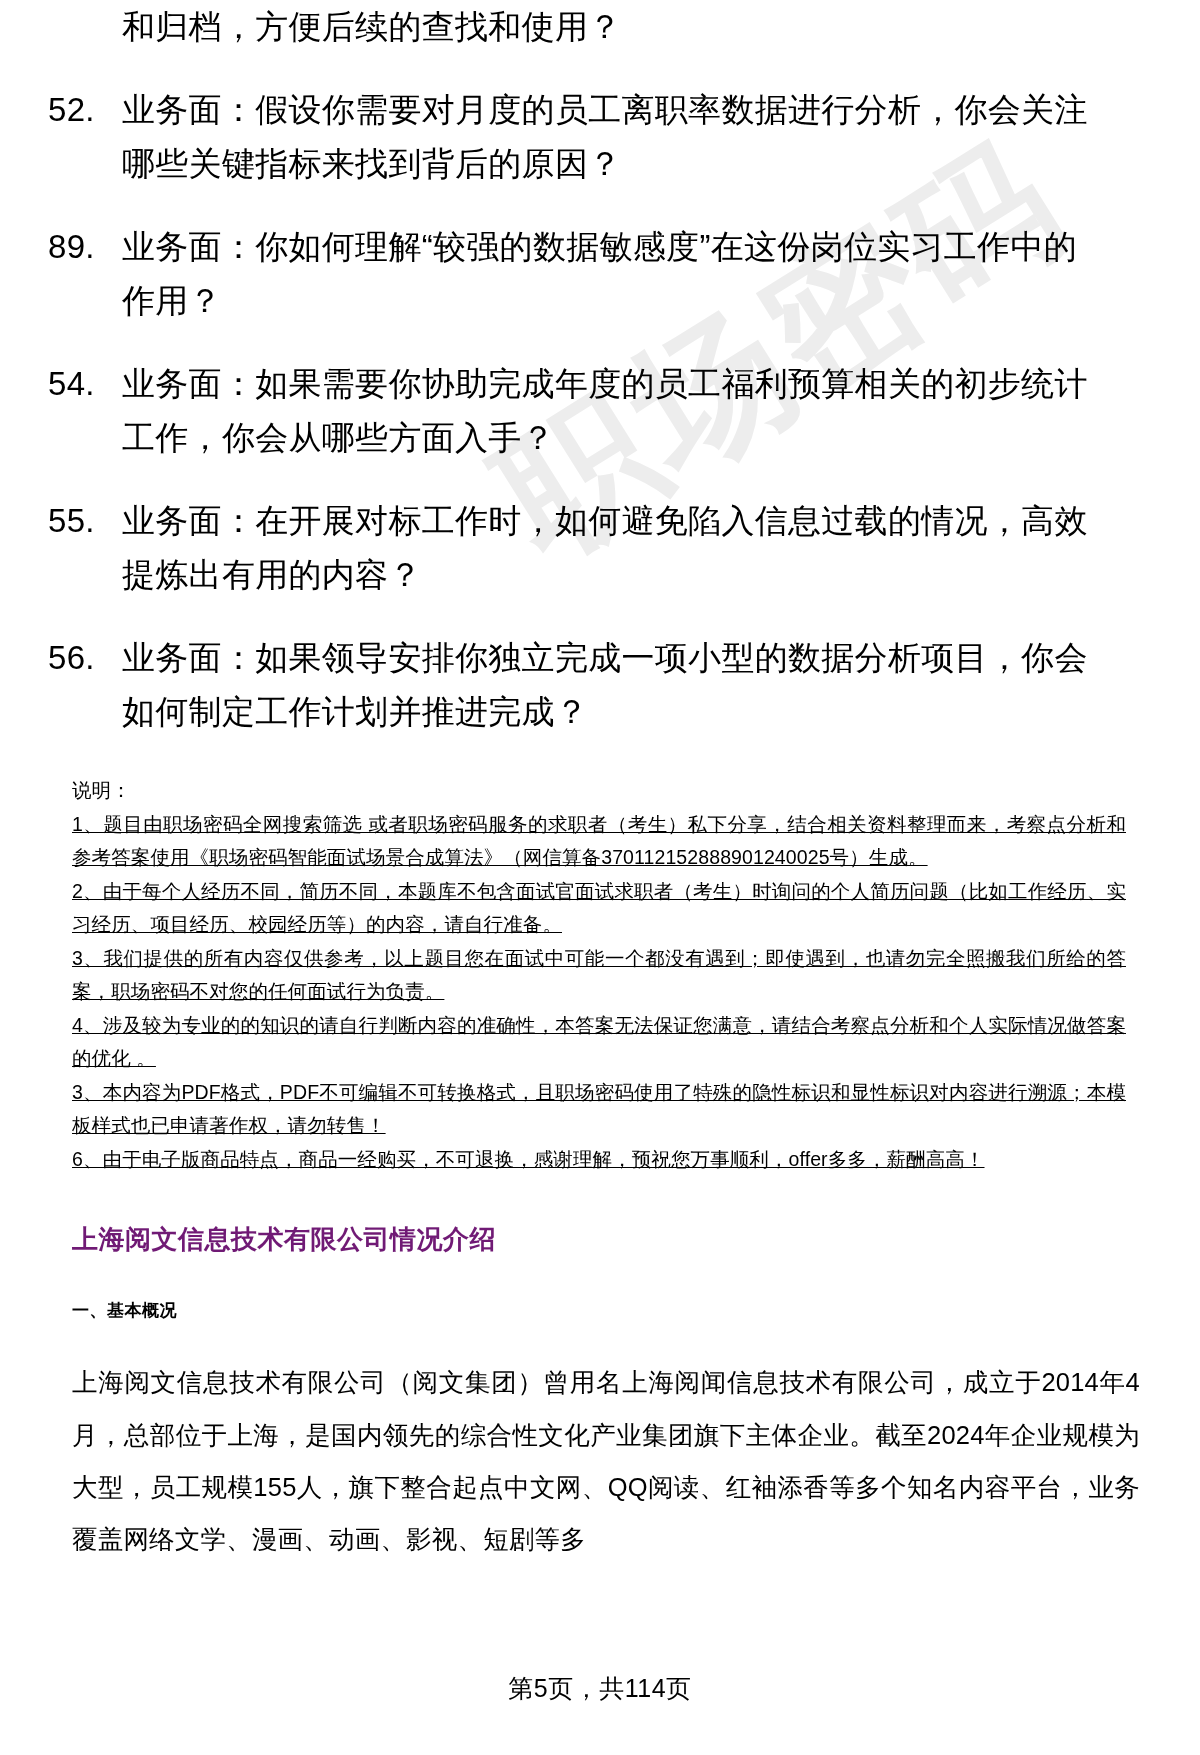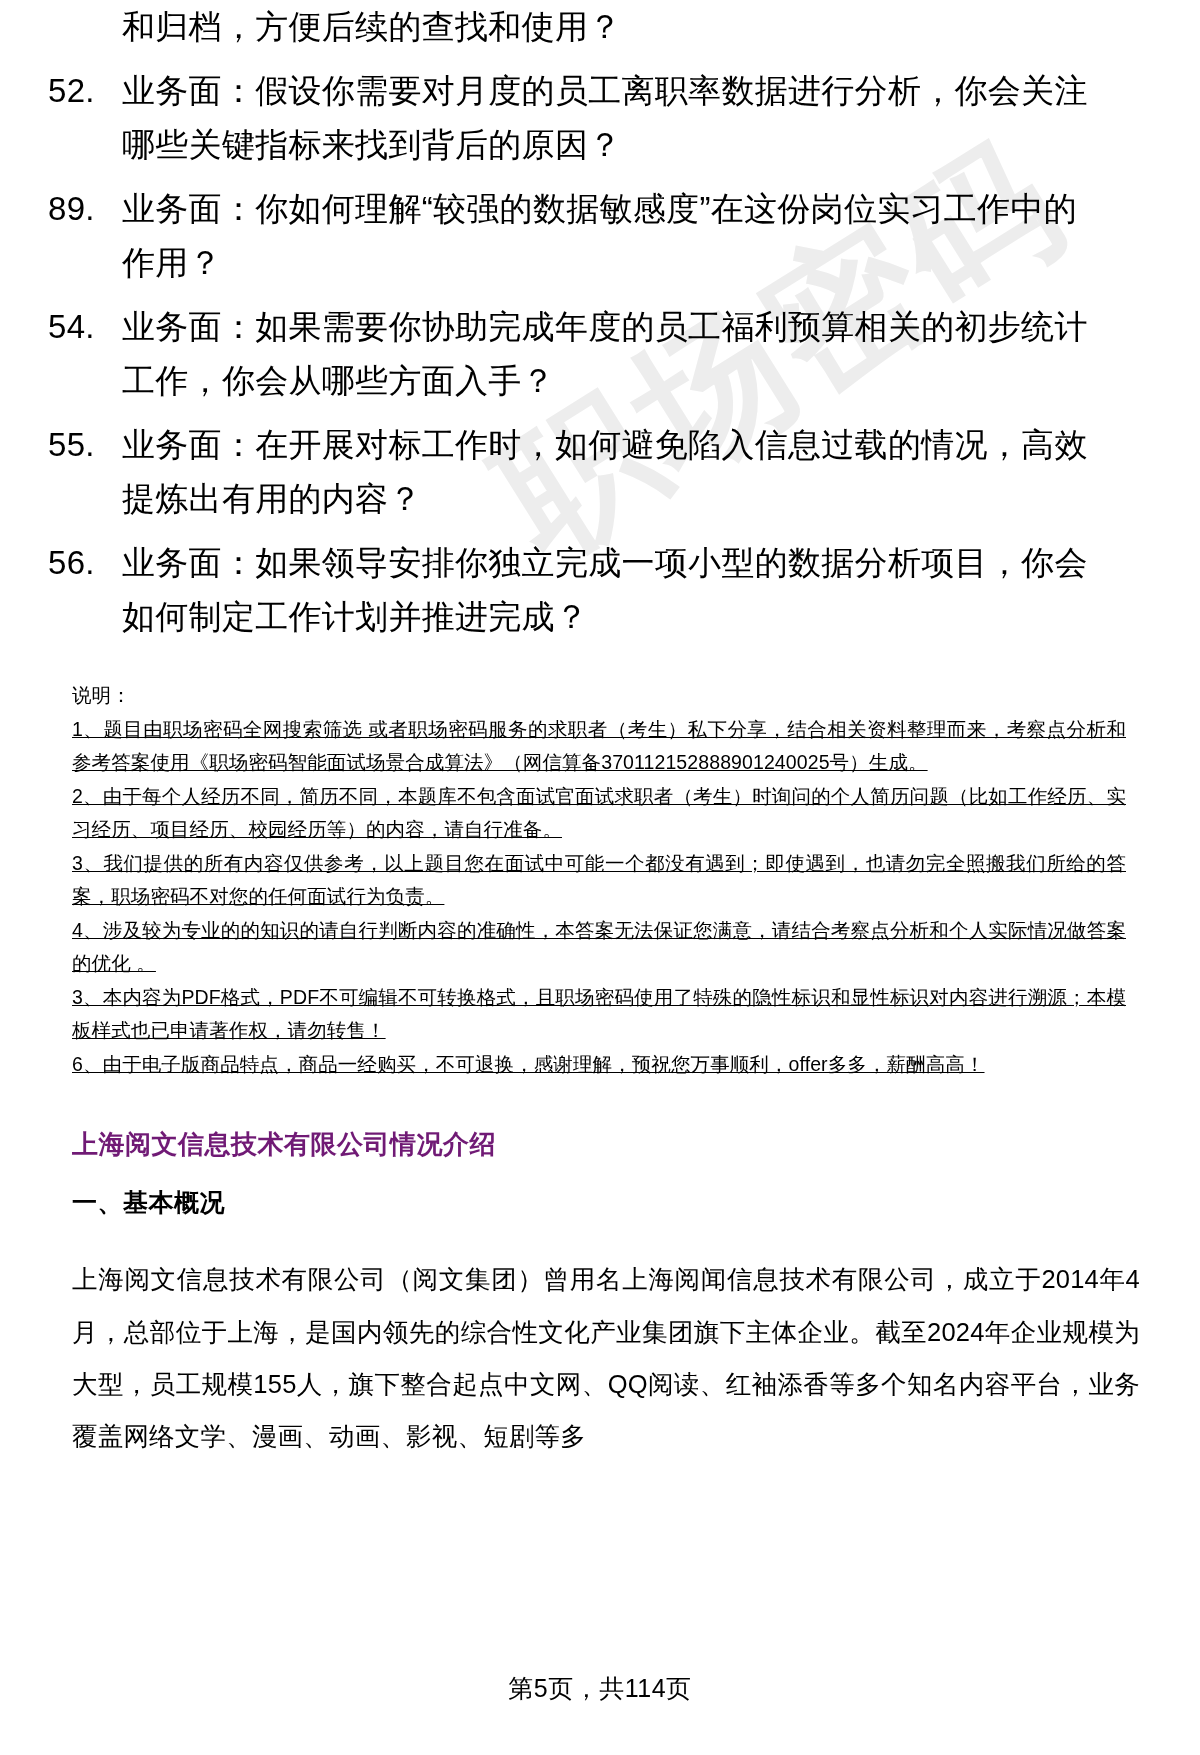--- a/index.html
+++ b/index.html
@@ -58,21 +58,21 @@
     font-size: 33px;
     line-height: 1.62;
     letter-spacing: 0.3px;
   }
   .q-item {
     display: flex;
     padding: 0 108px 0 48px;
     font-size: 33px;
     line-height: 1.62;
     letter-spacing: 0.3px;
-    margin-top: 11px;
+    margin-top: 30px;
   }
   .q-num {
     flex: 0 0 74px;
     text-align: left;
     font-size: 33px;
   }
   .q-body {
     flex: 1 1 auto;
   }
 
@@ -96,23 +96,23 @@
   
   .company-title {
     margin: 46px 0 0 0;
     padding: 0 72px;
     color: #701a75;
     font-size: 26px;
     font-weight: 700;
     letter-spacing: 0.5px;
   }
   .section-head {
-    margin: 24px 0 0 0;
+    margin: 42px 0 0 0;
     padding: 0 72px;
-    font-size: 25px;
+    font-size: 17px;
     letter-spacing: 0.5px;
   }
   .company-para {
     margin: 34px 0 0 0;
     padding: 0 60px 0 72px;
     font-size: 25.5px;
     line-height: 2.05;
     letter-spacing: 0.2px;
     text-align: justify;
     text-justify: inter-ideograph;

